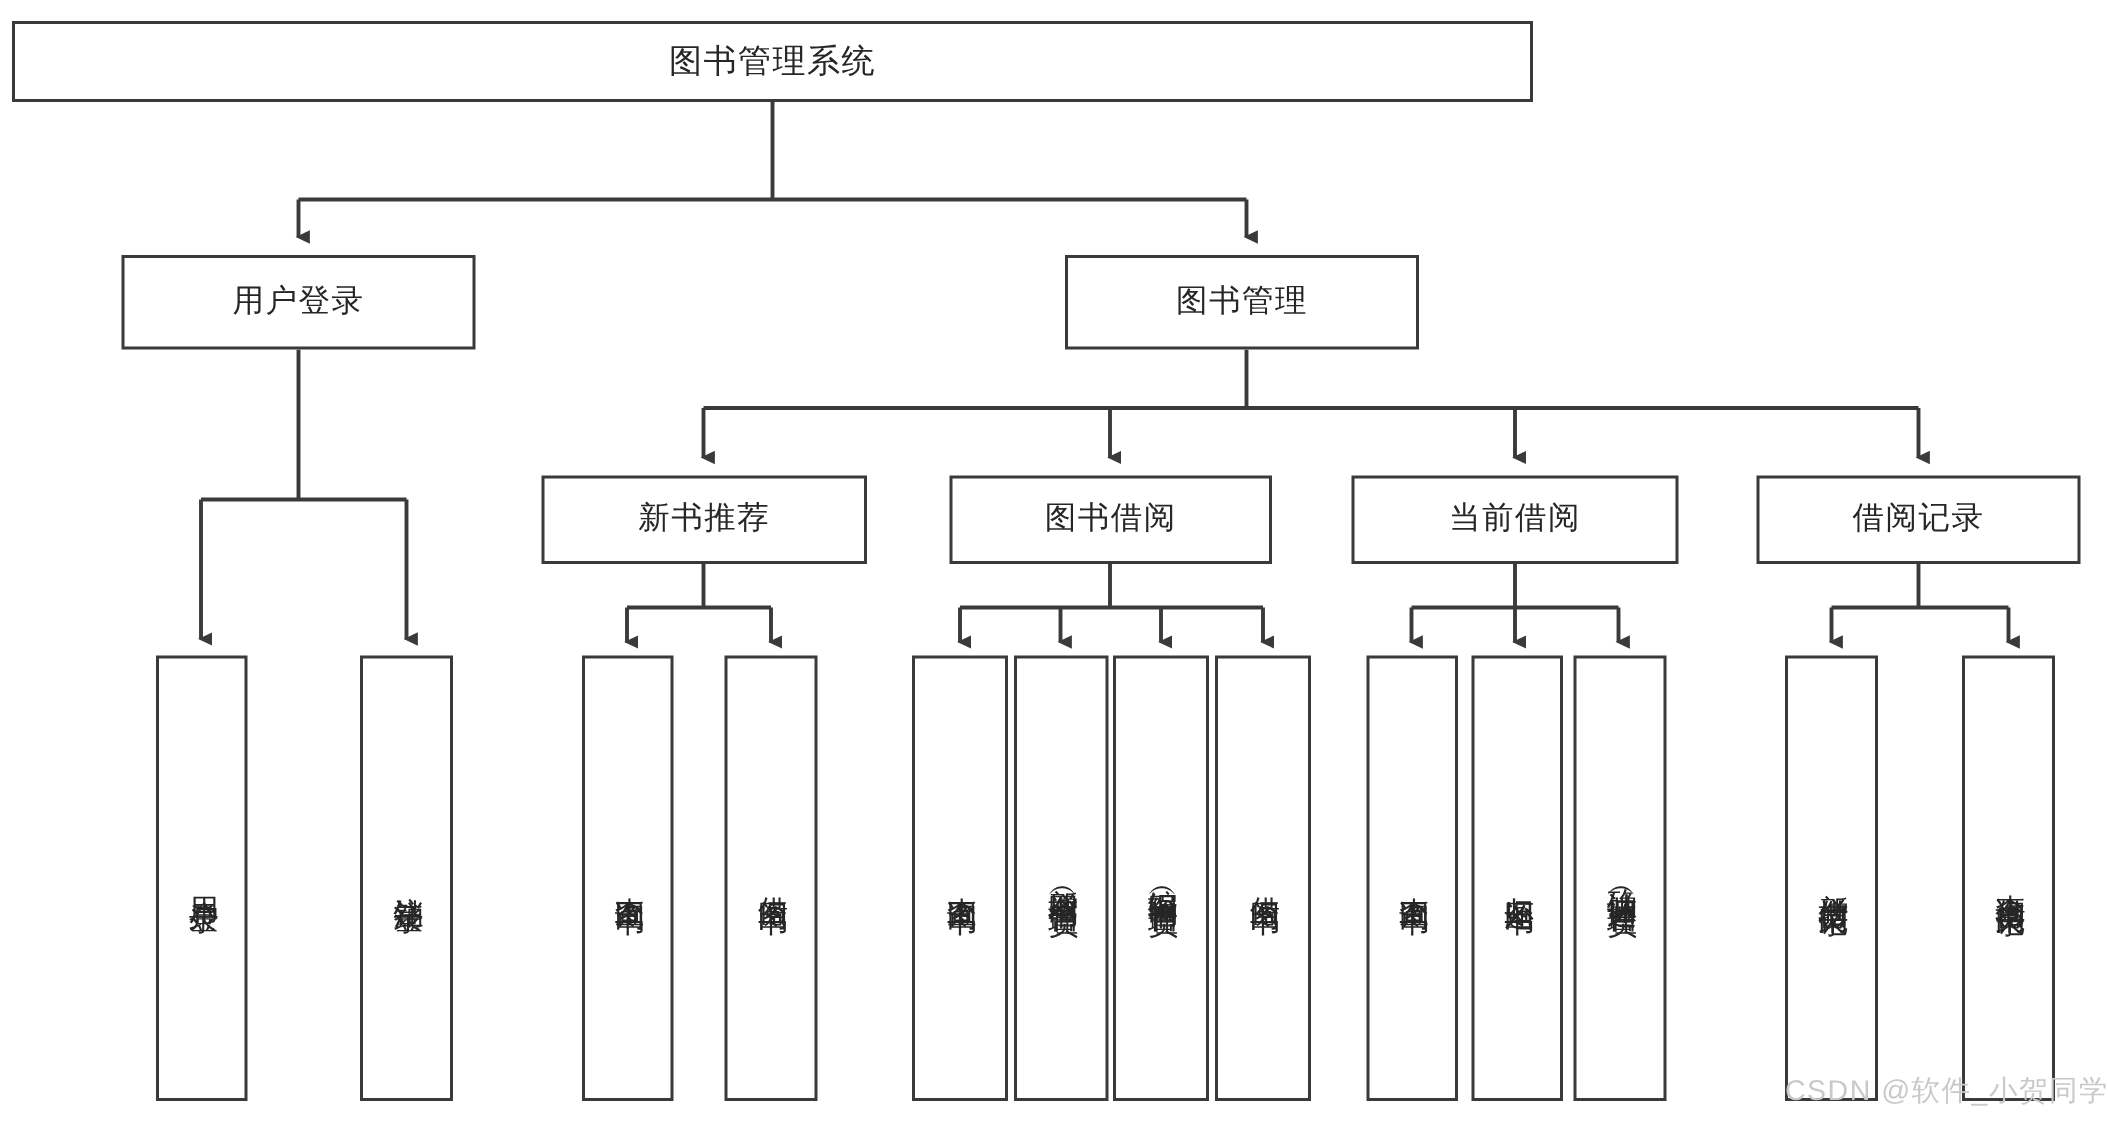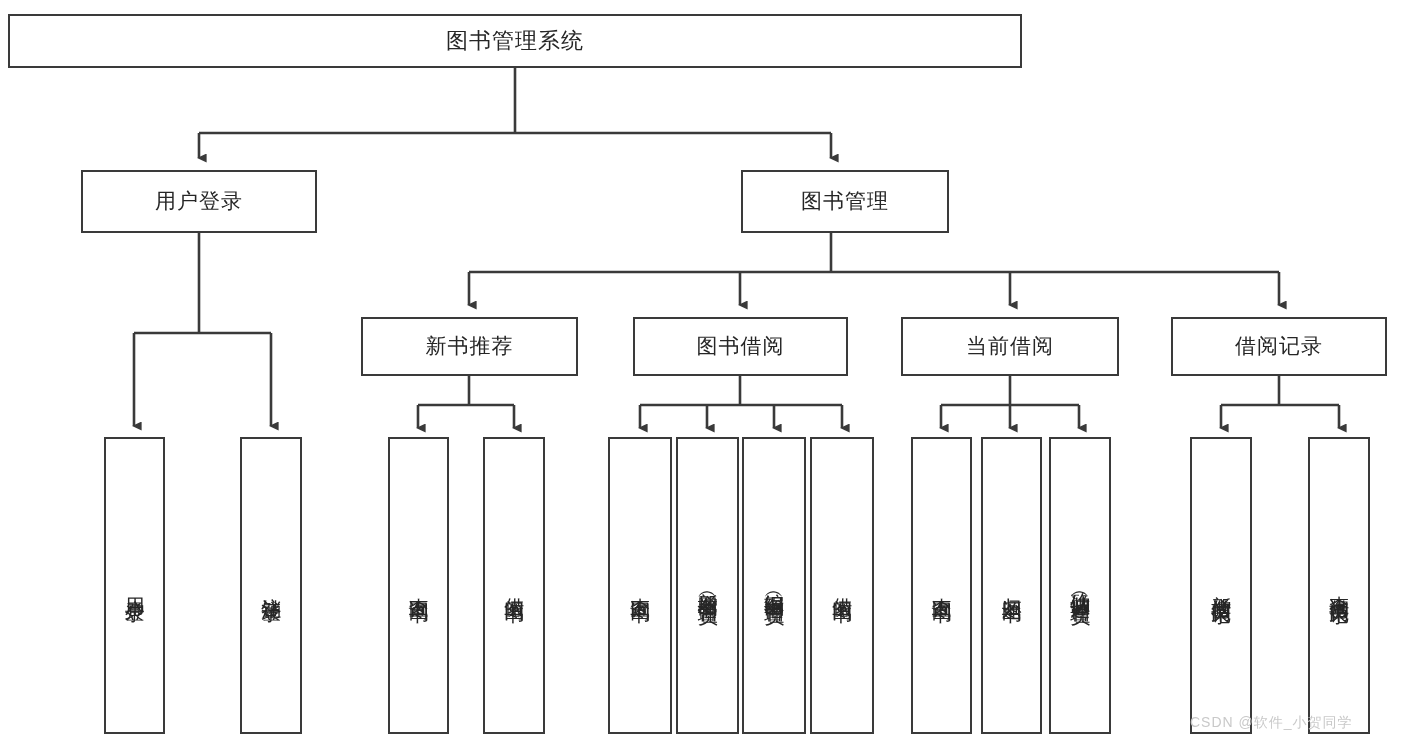--- a/index.html
+++ b/index.html
@@ -59,21 +59,21 @@
   }
   .node.vert .vtext {
     writing-mode: vertical-rl;
     text-orientation: upright;
     display: block;
     white-space: normal;
     max-height: 100%;
   }
   .watermark {
     position: absolute;
-    font-size: 14px;
+    font-size: 19px;
     color: #c9c9c9;
     letter-spacing: 1px;
     white-space: nowrap;
     z-index: 3;
     font-family: "Liberation Sans", "DejaVu Sans", sans-serif;
   }
 </style>
 </head>
 <body>
 
@@ -130,21 +130,21 @@
     </g>
   </svg>
 
   <div class="node horiz root" style="left:8px; top:14px; width:1014px; height:54px;">
     <span>图书管理系统</span>
   </div>
 
   <div class="node horiz" style="left:81px; top:170px; width:236px; height:63px;">
     <span>用户登录</span>
   </div>
-  <div class="node horiz" style="left:741px; top:170px; width:208px; height:63px;">
+  <div class="node horiz" style="left:710px; top:170px; width:236px; height:63px;">
     <span>图书管理</span>
   </div>
 
   <div class="node horiz" style="left:361px; top:317px; width:217px; height:59px;text-align:right;">
     <span>新书推荐</span>
   </div>
   <div class="node horiz" style="left:633px; top:317px; width:215px; height:59px;">
     <span>图书借阅</span>
   </div>
   <div class="node horiz" style="left:901px; top:317px; width:218px; height:59px;">

